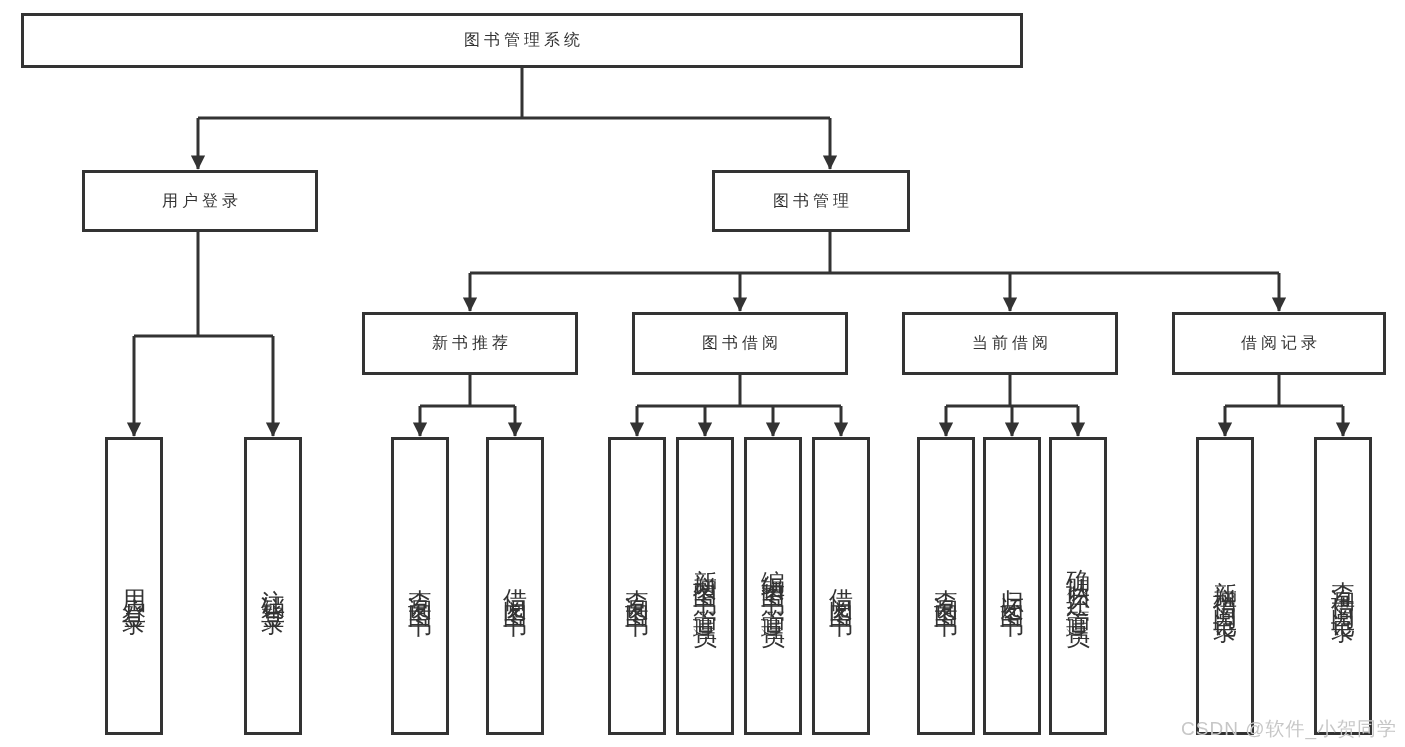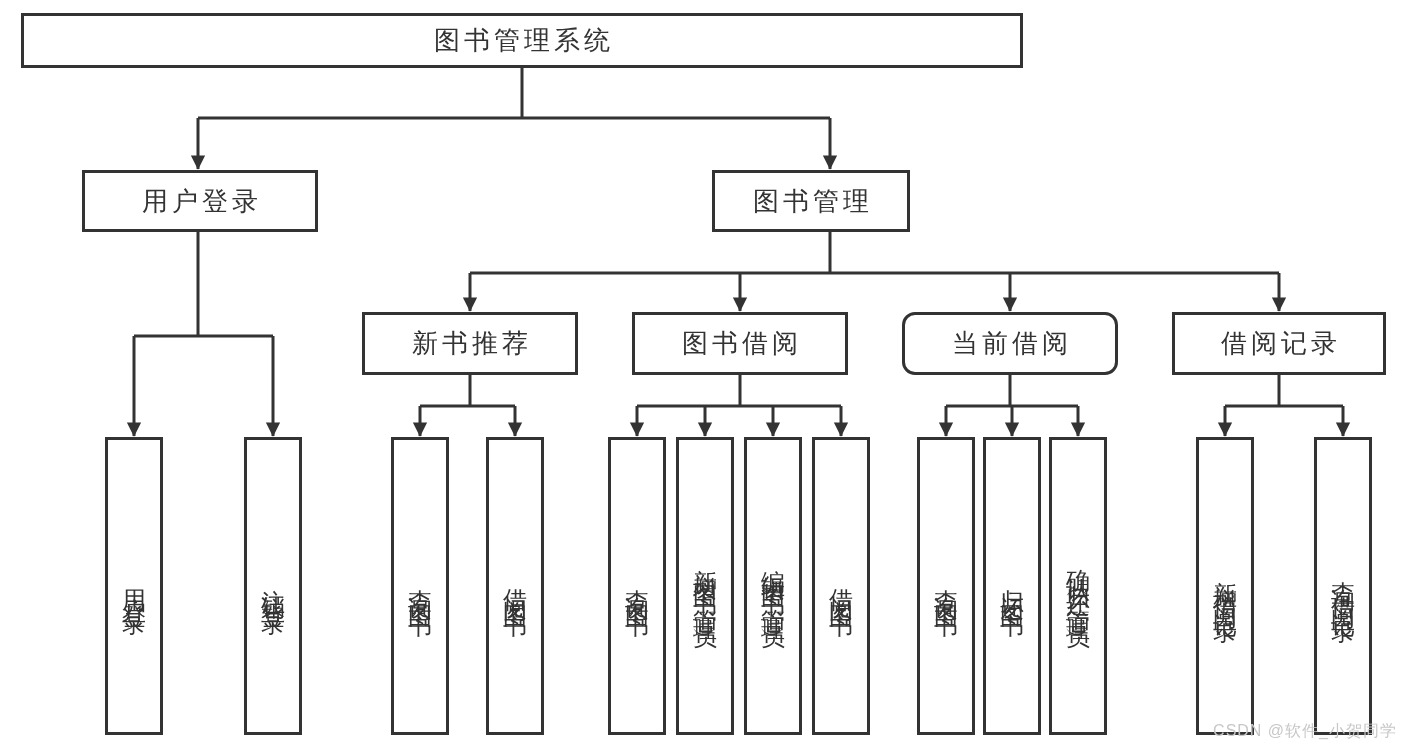--- a/index.html
+++ b/index.html
@@ -15,42 +15,42 @@
   svg.connectors{position:absolute;left:0;top:0;}
   .cline{stroke:var(--line);stroke-width:3;fill:none;}
   .arrowline{stroke:var(--line);stroke-width:3;}
   .arrowhead-path{fill:var(--line);}
   .box{
     position:absolute; box-sizing:border-box;
     background:var(--box-background); border:3px solid var(--box-border);
     display:flex; align-items:center; justify-content:center;
     color:var(--text);
   }
-  .h-label{font-size:26px; letter-spacing:4px; text-indent:4px; white-space:nowrap;text-align:center;}
+  .h-label{font-size:16px; letter-spacing:4px; text-indent:4px; white-space:nowrap;text-align:center;}
   .leaf span.v-label{
     writing-mode:vertical-rl; text-orientation:mixed;
     font-size:24px; letter-spacing:8px; line-height:1; white-space:nowrap;
   }
   
   #n-root{left:21px;top:13px;width:1002px;height:55px;}
   #n-user{left:82px;top:170px;width:236px;height:62px;}
   #n-book{left:712px;top:170px;width:198px;height:62px;}
   #n-recommend{left:362px;top:312px;width:216px;height:63px;}
   #n-borrow{left:632px;top:312px;width:216px;height:63px;}
-  #n-current{left:902px;top:312px;width:216px;height:63px;border-radius:13px;}
+  #n-current{left:902px;top:312px;width:216px;height:63px;}
   #n-records{left:1172px;top:312px;width:214px;height:63px;}
   .leaf{top:437px;width:58px;height:298px;}
   #lf-a1{left:105px}#lf-a2{left:244px}
   #lf-b1{left:391px}#lf-b2{left:486px}
   #lf-c1{left:608px}#lf-c2{left:676px}#lf-c3{left:744px}#lf-c4{left:812px}
   #lf-d1{left:917px}#lf-d2{left:983px}#lf-d3{left:1049px}
   #lf-e1{left:1196px}#lf-e2{left:1314px}
   .watermark{
     position:absolute; right:8px; bottom:5px;
-    font-size:16px; color:var(--watermark); letter-spacing:1px; white-space:nowrap;
+    font-size:19px; color:var(--watermark); letter-spacing:1px; white-space:nowrap;
   }
 </style>
 </head>
 <body>
 
 <div class="canvas">
 
   <svg class="connectors" width="1405" height="747" aria-hidden="true">
     <defs>
       <marker id="arw" viewBox="0 0 10 10" refX="9.5" refY="5" markerWidth="8.7" markerHeight="4.7" orient="auto">

